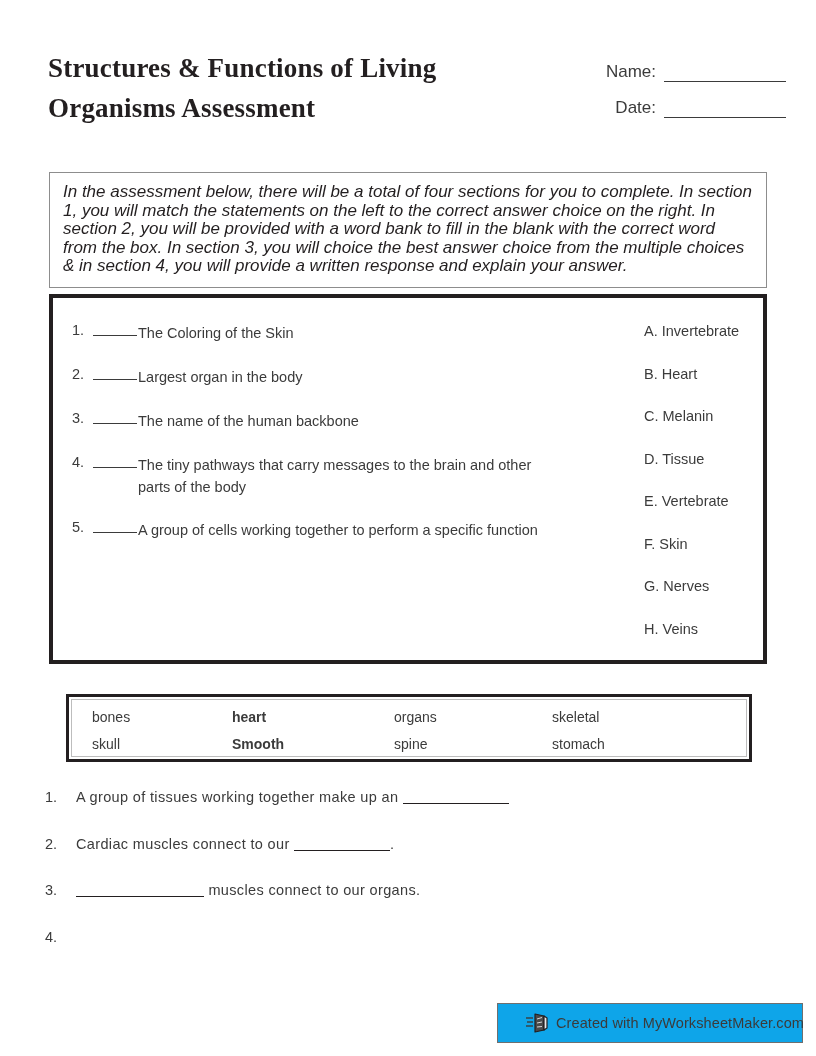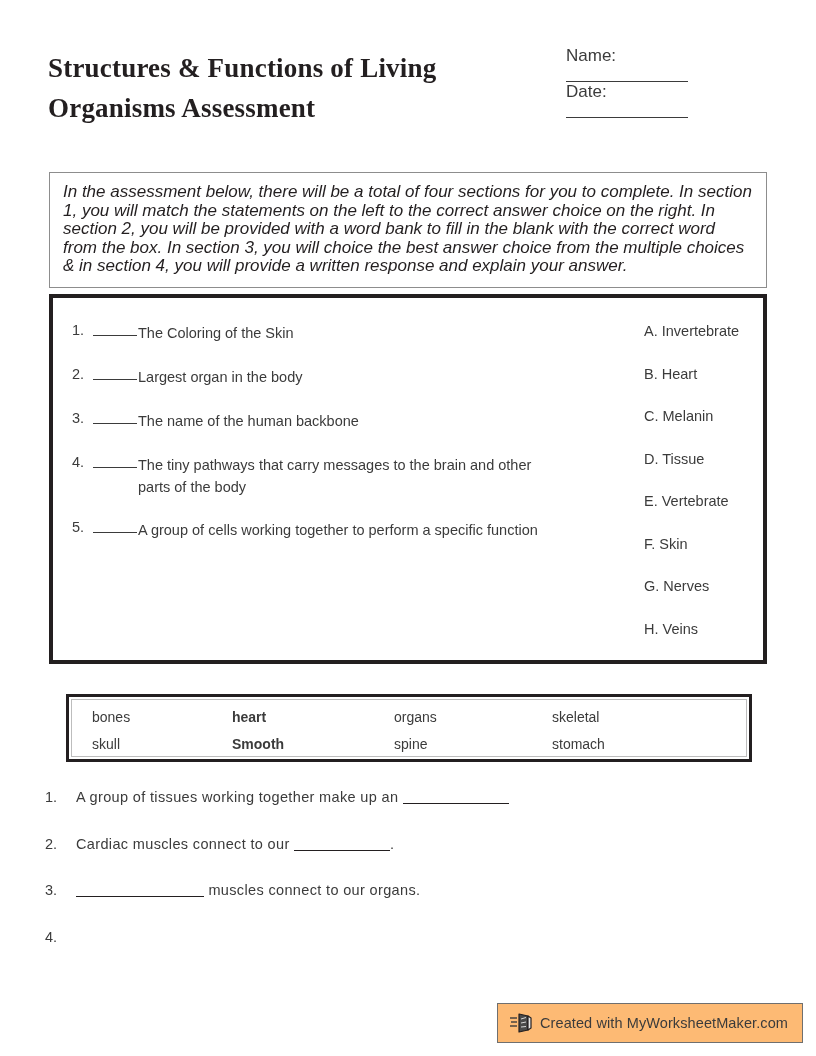--- a/index.html
+++ b/index.html
@@ -36,24 +36,23 @@
     letter-spacing: 0.2px;
   }
   .name-date {
     position: absolute;
     left: 566px;
     top: 46px;
     width: 220px;
   }
   .nd-row {
     display: flex;
-    align-items: flex-start;
+    align-items: flex-end;
     justify-content: flex-end;
     height: 36px;
-    flex-direction: column;
   }
   .nd-label {
     font-size: 17px;
     color: #3b3b3b;
     margin-right: 8px;
     white-space: nowrap;
   }
   .nd-line {
     display: inline-block;
     width: 122px;
@@ -221,24 +220,24 @@
 
   
   .footer-badge {
     position: absolute;
     left: 497px;
     top: 1003px;
     width: 306px;
     height: 40px;
     box-sizing: border-box;
     border: 1px solid #6f6f6f;
-    background: #fdba74;
+    background: #0ea5e9;
     display: flex;
     align-items: center;
-    padding-left: 12px;
+    padding-left: 28px;
   }
   .badge-icon {
     width: 24px;
     height: 22px;
     position: relative;
     flex: 0 0 auto;
     margin-right: 6px;
   }
   .badge-text {
     font-size: 14.5px;

